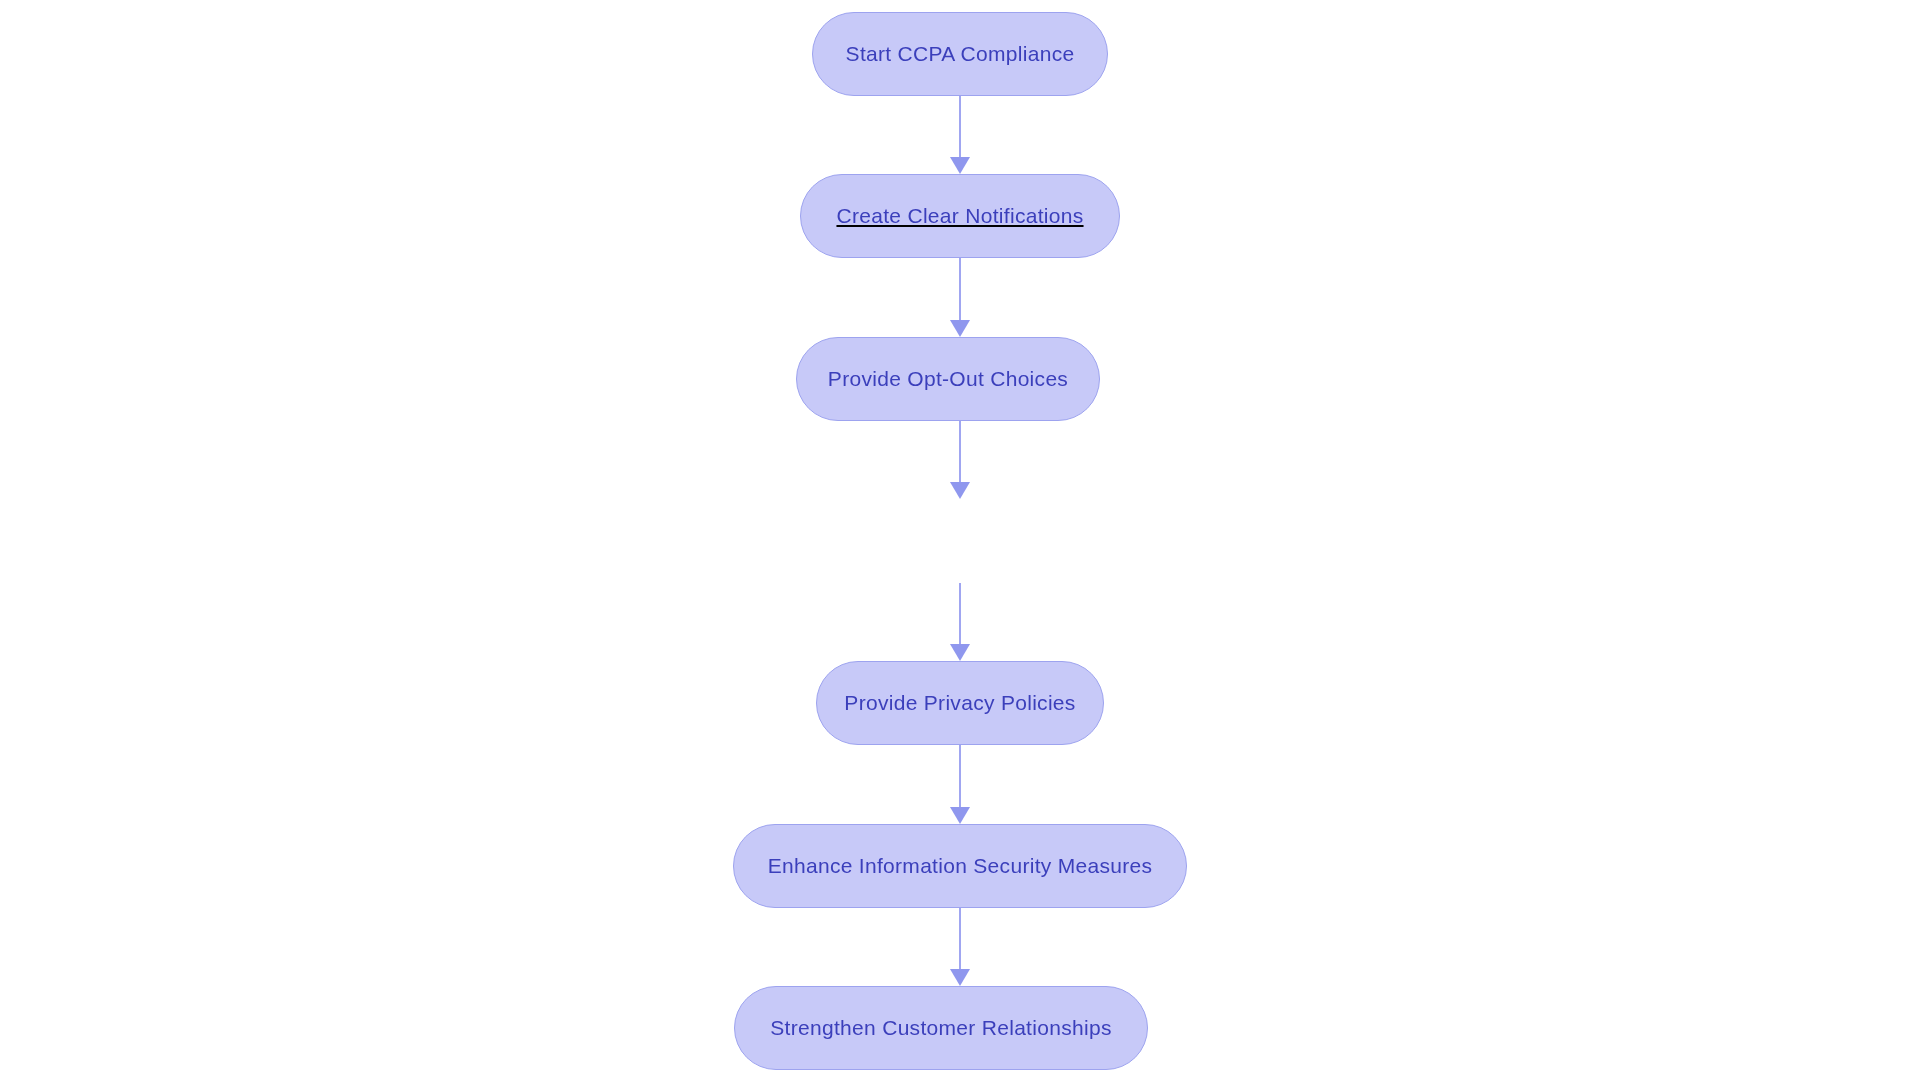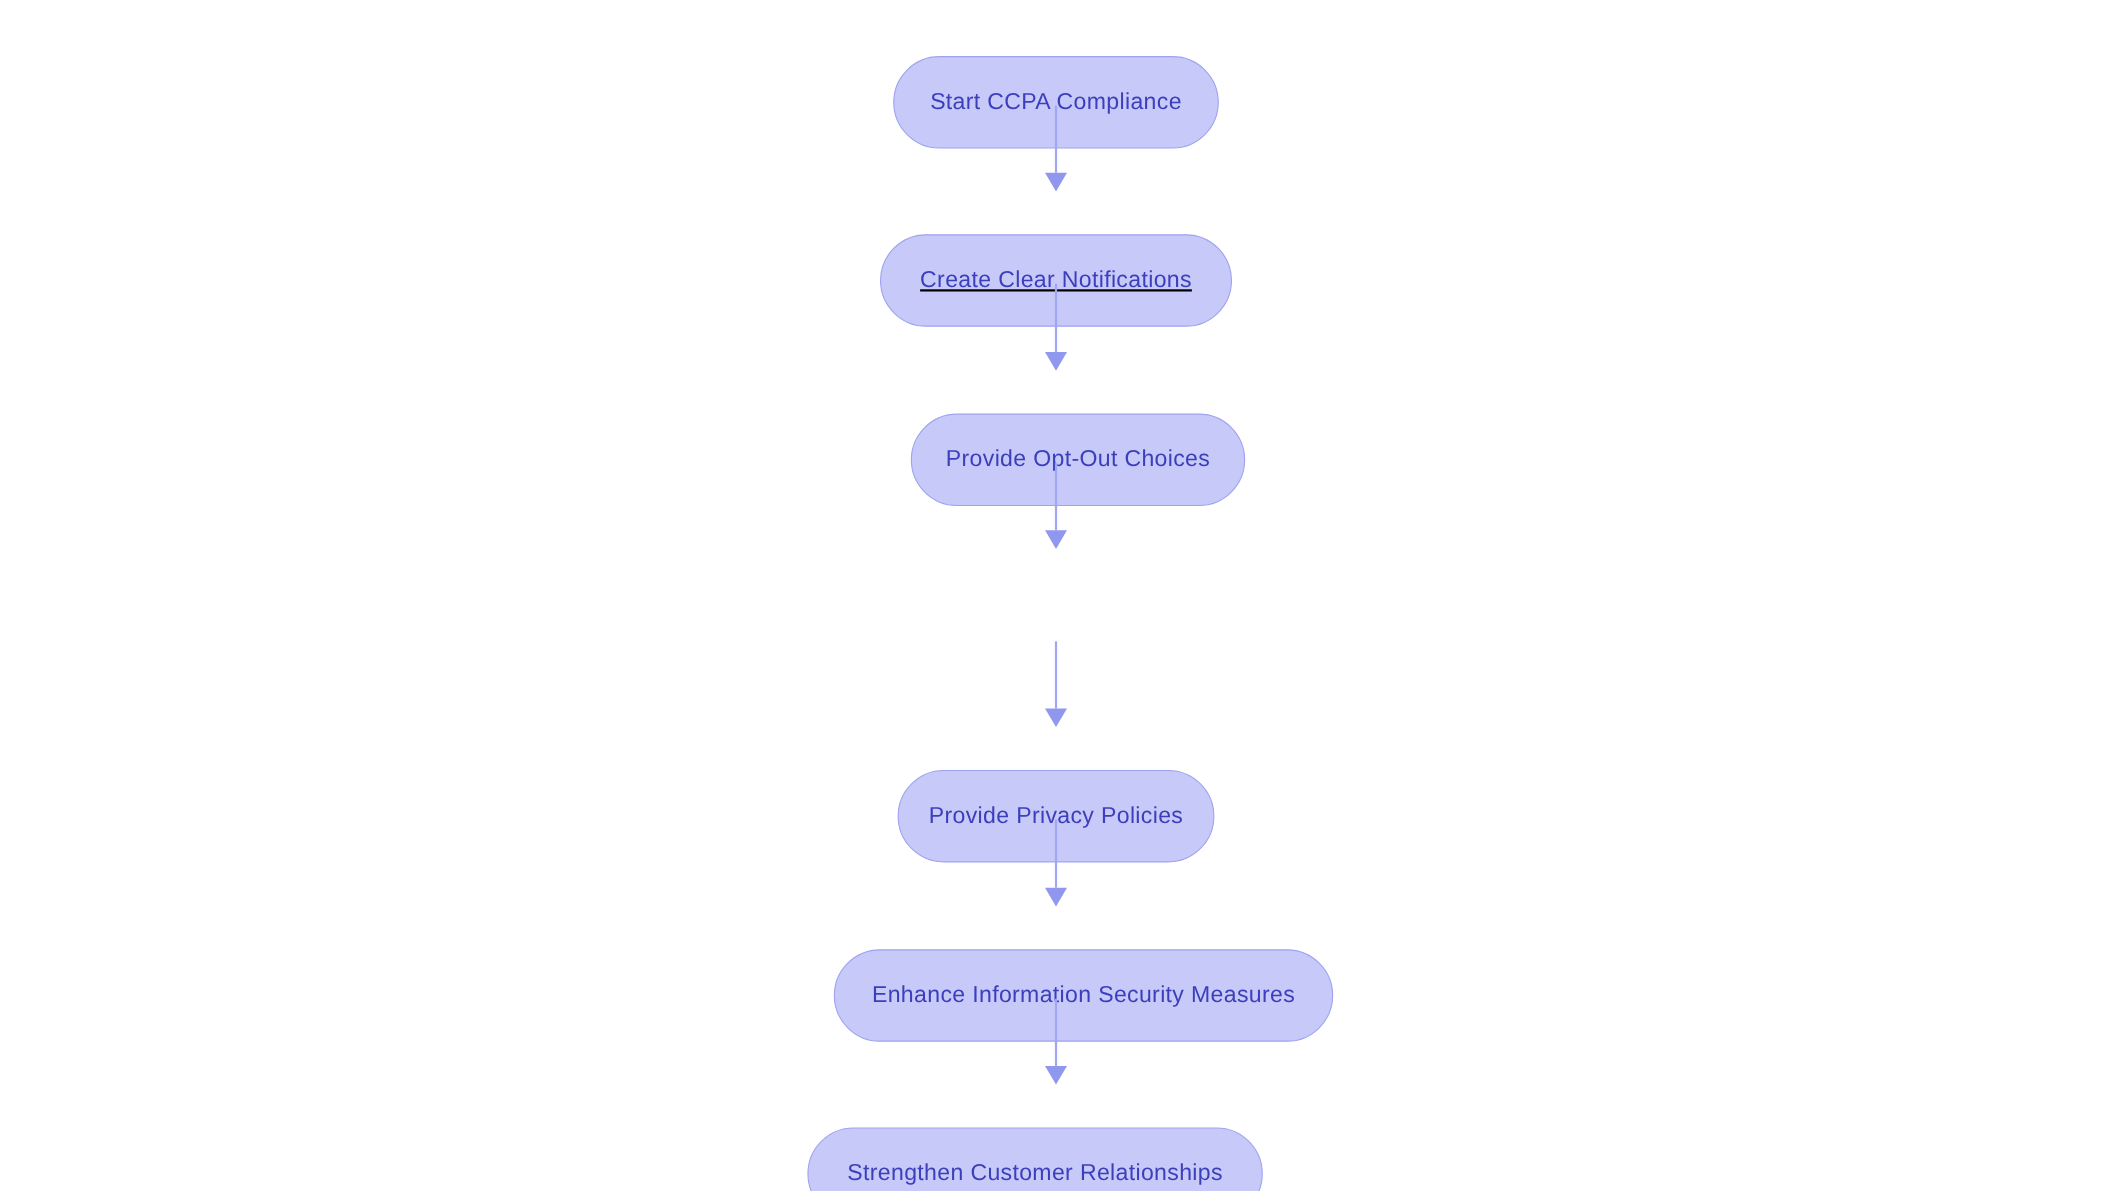--- a/index.html
+++ b/index.html
@@ -18,34 +18,33 @@
   .node {
     position: absolute;
     height: 84px;
     border-radius: 42px;
     background: var(--node-fill, #c7c9f8);
     border: 1.5px solid var(--node-border, #9da3ef);
     box-sizing: border-box;
     display: flex;
     align-items: center;
     justify-content: center;
-    margin-top: 39px;
   }
   .node .label {
     color: var(--node-text, #3b3fbb);
     font-size: 21px;
     letter-spacing: 0.3px;
     white-space: nowrap;
   }
   .n1 { top: 12px;  left: 812px; width: 296px; }
   .n2 { top: 174px; left: 800px; width: 320px; text-decoration: underline; }
-  .n3 { top: 337px; left: 828px; width: 304px; }
+  .n3 { top: 337px; left: 796px; width: 304px; }
   .n4 { top: 499px; left: 754px; width: 412px; }
   .n5 { top: 661px; left: 816px; width: 288px; }
-  .n6 { top: 824px; left: 758px; width: 454px; }
+  .n6 { top: 824px; left: 733px; width: 454px; }
   .n7 { top: 986px; left: 734px; width: 414px; }
 
   .arrow {
     position: absolute;
     left: 949px;
     width: 22px;
     display: flex;
     flex-direction: column;
     align-items: center;
   }

